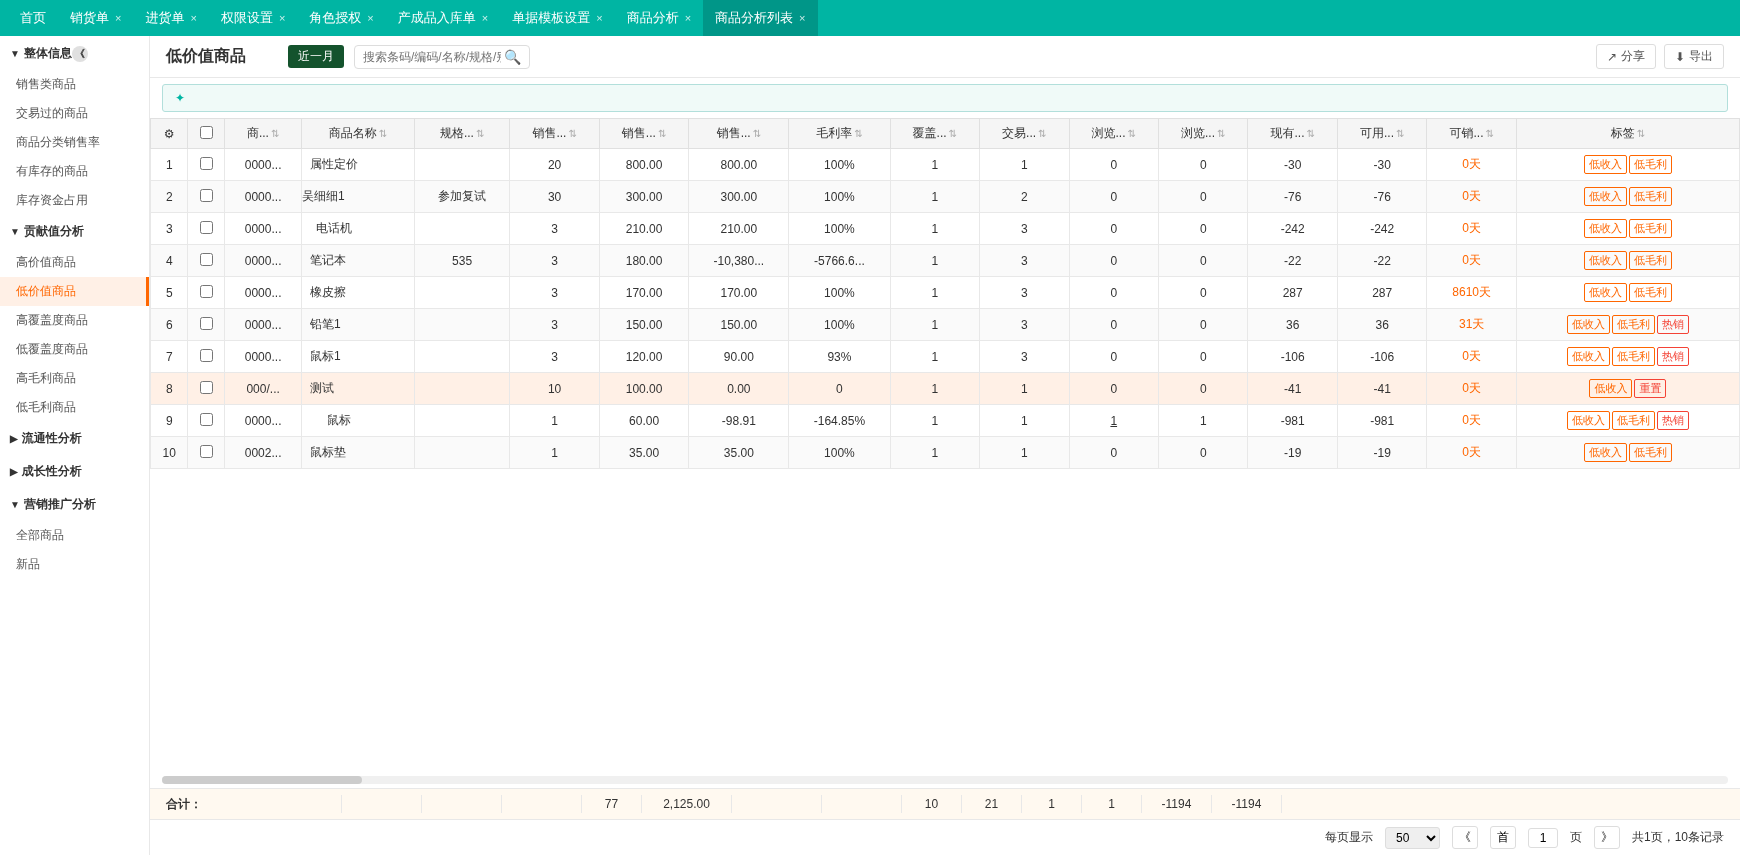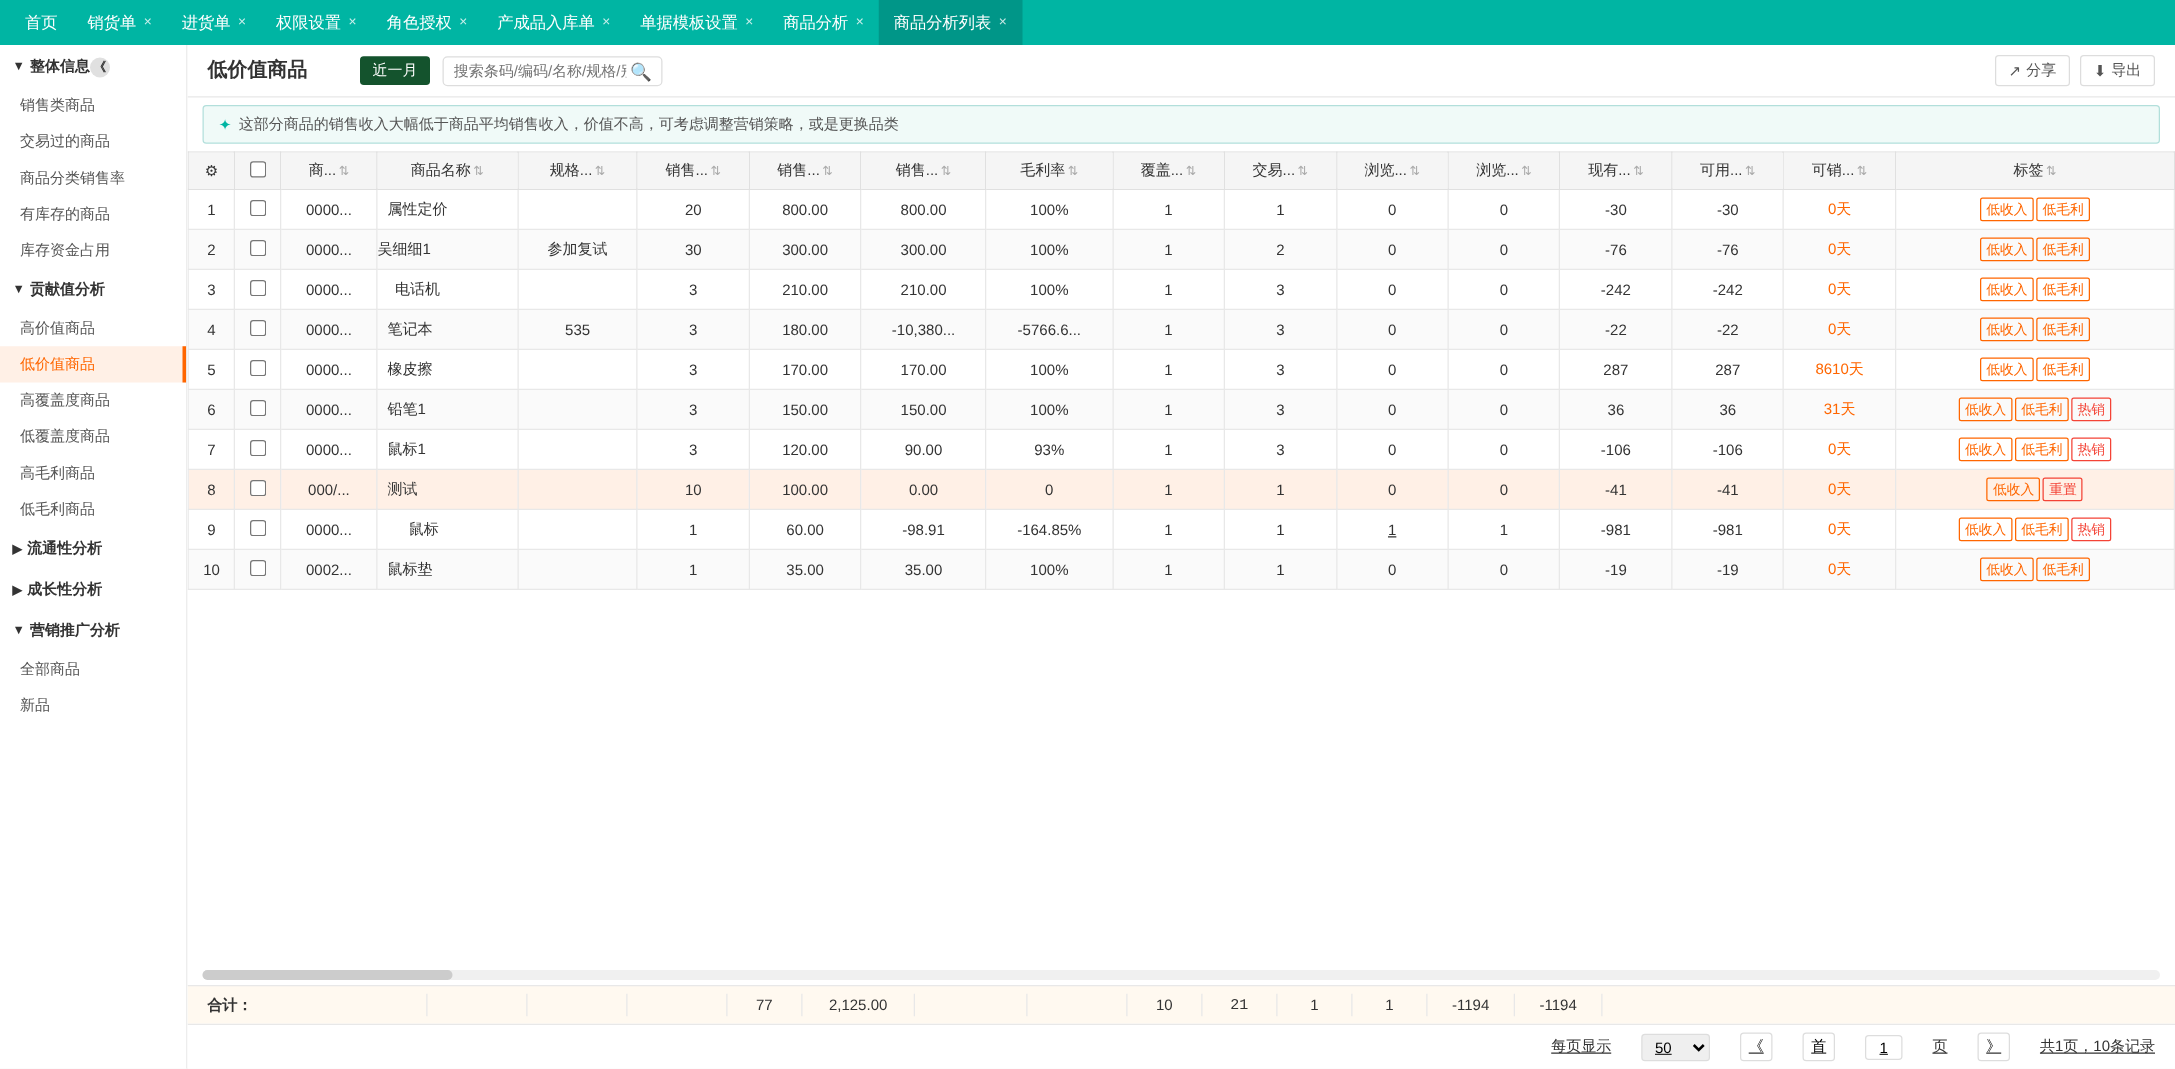--- a/index.html
+++ b/index.html
@@ -223,24 +223,23 @@
       border-right: 1px solid #e8e8e8;
     }
 
     
     .pagination {
       border-top: 1px solid #e8e8e8;
       padding: 6px 16px;
       display: flex;
       align-items: center;
       justify-content: flex-end;
-      gap: 24px;
+      gap: 12px;
       font-size: 12px;
       background: #fff;
-      text-decoration: underline;
     }
     .page-size-select {
       border: 1px solid #ddd;
       border-radius: 3px;
       padding: 2px 6px;
       font-size: 12px;
     }
     .page-nav-btn {
       background: none;
       border: 1px solid #ddd;
@@ -371,21 +370,20 @@
         </button>
         <button class="action-btn">
           <span>⬇</span>
           <span>导出</span>
         </button>
       </div>
     </div>
 
     <div class="alert-bar">
       <span class="alert-icon">✦</span>
-      <span>这部分商品的销售收入大幅低于商品平均销售收入，价值不高，可考虑调整营销策略，或是更换品类</span>
     </div>
 
     <div class="table-container">
       <table>
         <thead>
           <tr>
             <th>⚙</th>
             <th><input type="checkbox" style=""></th>
             <th>商...<span class="sort-icons">⇅</span></th>
             <th>商品名称<span class="sort-icons">⇅</span></th>
@@ -608,21 +606,21 @@
       <div class="footer-cells">
         <div class="footer-cell" style="min-width:80px;"></div>
         <div class="footer-cell" style="min-width:80px;"></div>
         <div class="footer-cell" style="min-width:80px;"></div>
         <div class="footer-cell" style="min-width:80px;"></div>
         <div class="footer-cell" style="min-width:60px;">77</div>
         <div class="footer-cell" style="min-width:90px;">2,125.00</div>
         <div class="footer-cell" style="min-width:90px;"></div>
         <div class="footer-cell" style="min-width:80px;"></div>
         <div class="footer-cell" style="min-width:60px;">10</div>
-        <div class="footer-cell" style="min-width:60px;font-family:Liberation Mono, monospace;">21</div>
+        <div class="footer-cell" style="min-width:60px;">21</div>
         <div class="footer-cell" style="min-width:60px;">1</div>
         <div class="footer-cell" style="min-width:60px;">1</div>
         <div class="footer-cell" style="min-width:70px;">-1194</div>
         <div class="footer-cell" style="min-width:70px;">-1194</div>
       </div>
     </div>
 
     <div class="pagination">
       <span>每页显示</span>
       <select class="page-size-select">

